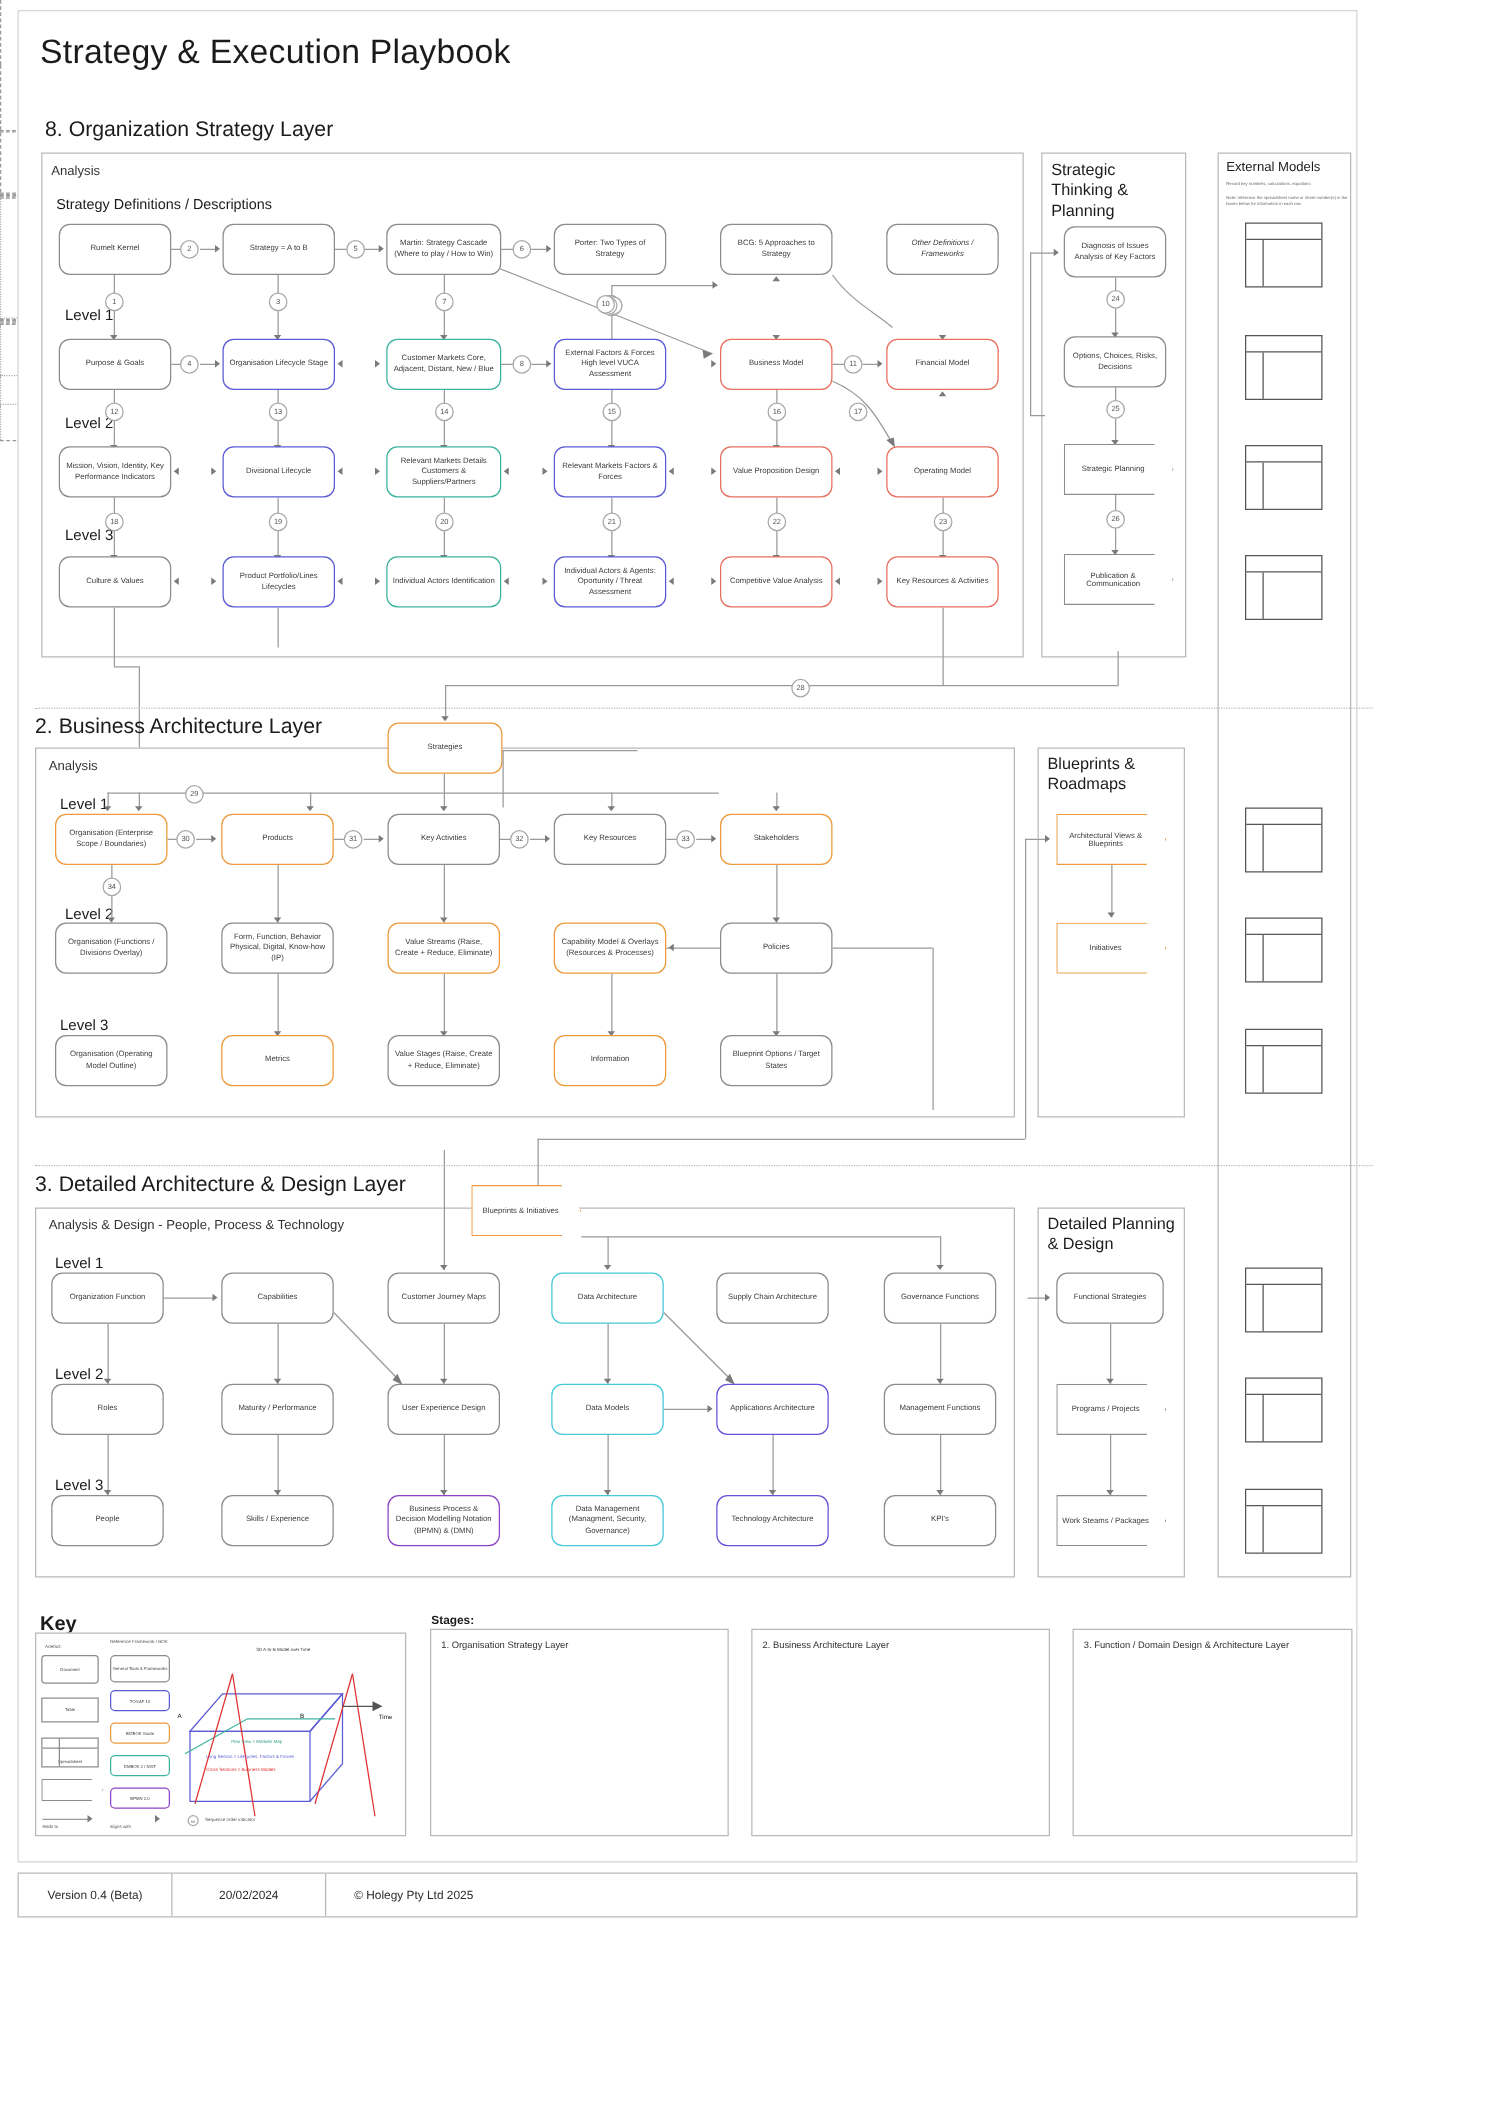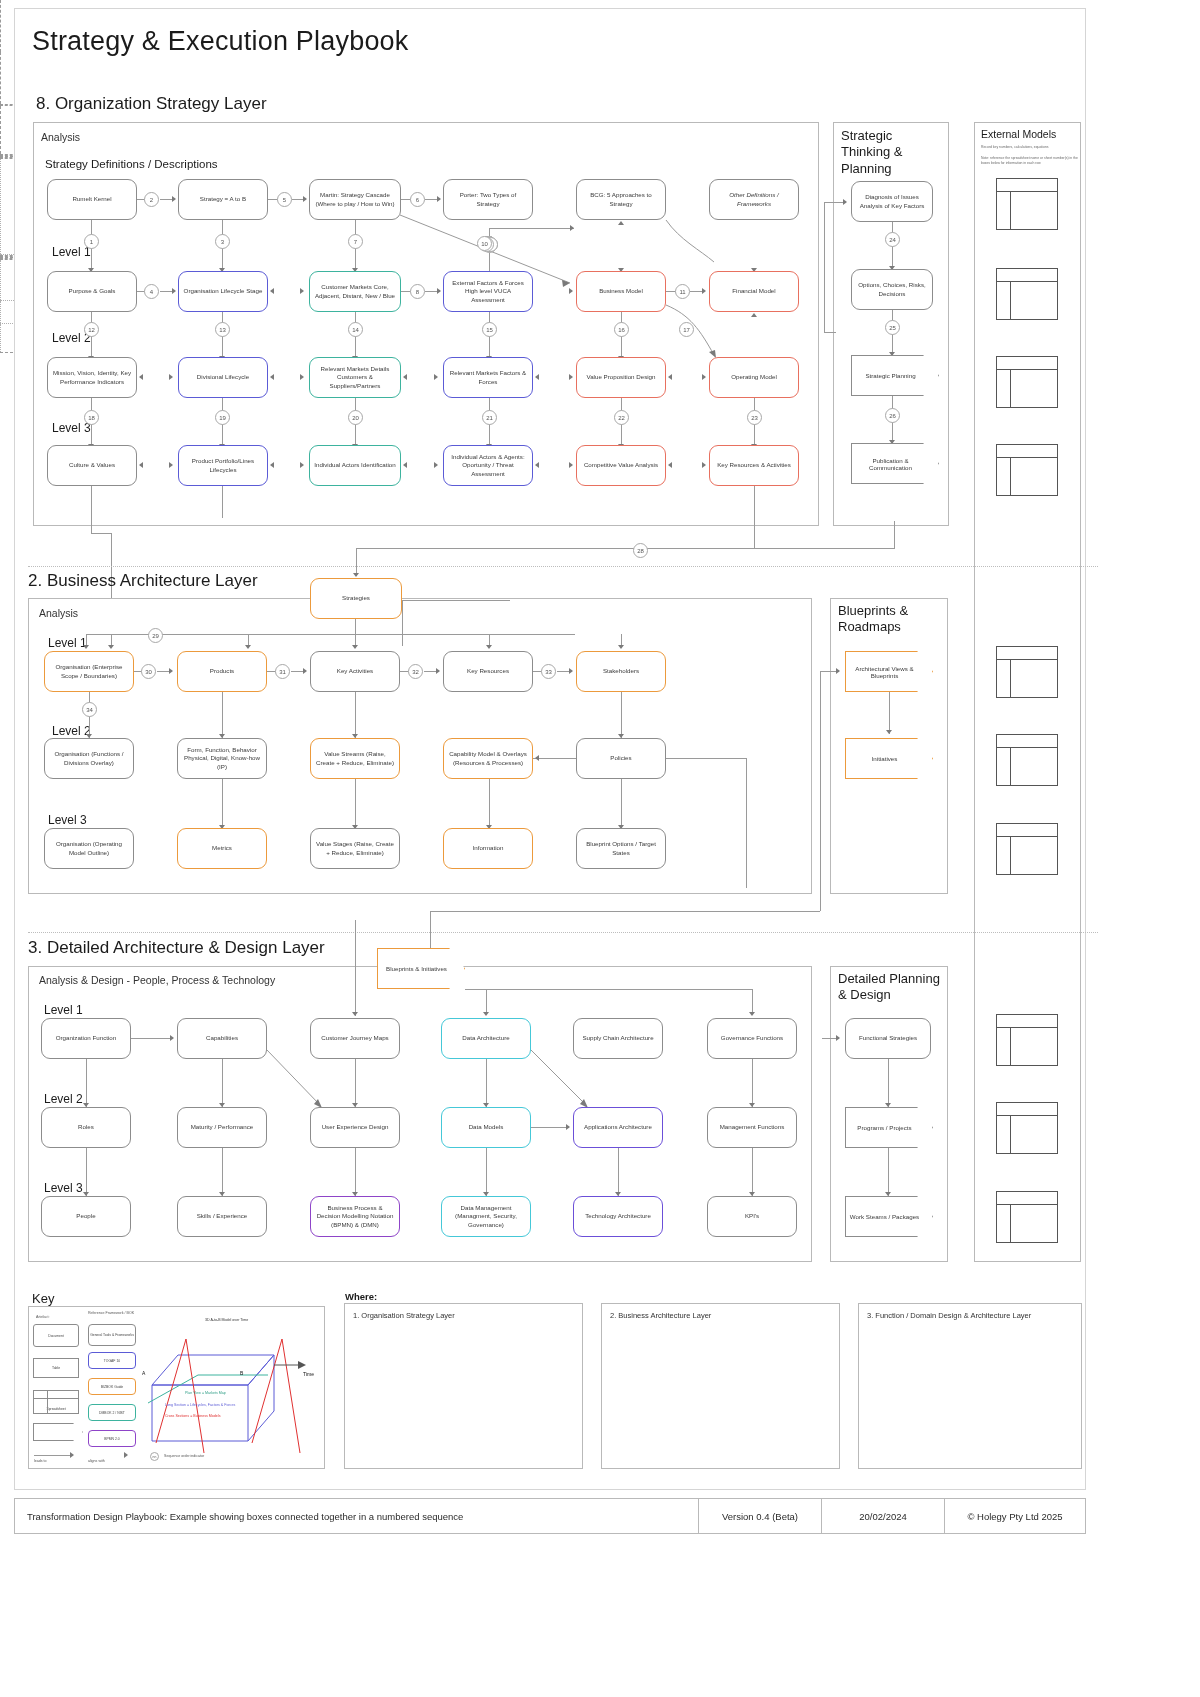--- a/index.html
+++ b/index.html
@@ -89,21 +89,21 @@
   .chev span{ position:relative; z-index:2; padding-right:9px; }
   
   .divider{ position:absolute; border-top:1px dotted #bdbdbd; height:0; }
   
   .nm-title{ position:absolute; font-size:10.5px; color:#1b1b1b; }
   .nm-note{ position:absolute; font-size:3.4px; color:#6a6a6a; line-height:1.5; width:100px;}
   .spreadsheet{ position:absolute; border:1px solid #555; background:#fff; }
   .spreadsheet .top{ position:absolute; left:0;right:0;top:0;height:26%;border-bottom:1px solid #555;}
   .spreadsheet .col{ position:absolute; left:22%; top:26%; bottom:0; width:1px; background:#555;}
   
-  .key-title{ position:absolute; font-size:13px; font-weight:normal; color:#1b1b1b; }
+  .key-title{ position:absolute; font-size:16px; font-weight:bold; color:#1b1b1b; }
   .notes-title{ position:absolute; font-size:9.5px; font-weight:bold; color:#1b1b1b; }
   .note-box{ position:absolute; border:1px solid #b9b9b9; background:#fff; }
   .note-box .nb-label{ position:absolute; left:8px; top:7px; font-size:7.5px; color:#333; }
   
   .footer{ position:absolute; left:14px; top:1498px; width:1072px; height:36px; border:1px solid #b9b9b9; display:flex; }
   .footer .cell{ display:flex; align-items:center; padding:0 12px; font-size:9.5px; color:#2b2b2b; border-right:1px solid #b9b9b9;}
   .footer .cell:last-child{border-right:none;}
   .footer .c1{ flex:1 1 auto; }
   .footer .c2{ width:123px; justify-content:center;}
   .footer .c3{ width:123px; justify-content:center;}
@@ -652,29 +652,28 @@
   <line x1="136" y1="40" x2="162" y2="40" stroke="#555" stroke-width="1"></line>
   <polygon points="168,40 160,36 160,44" fill="#555"></polygon>
 </svg>
 <div class="cube-lbl" style="left:142px; top:1370px; color:#111; font-size:5px;">A</div>
 <div class="cube-lbl" style="left:240px; top:1370px; color:#111; font-size:5px;">B</div>
 <div class="cube-lbl" style="left:303px; top:1371px; color:#111; font-size:5px;">Time</div>
 <div class="cube-lbl" style="left:185px; top:1391px; color:#2f9e86;">Plan View = Markets Map</div>
 <div class="cube-lbl" style="left:165px; top:1403px; color:#5b5bd6;">Long Section = Lifecycles, Factors &amp; Forces</div>
 <div class="cube-lbl" style="left:165px; top:1414px; color:#e03030;">Cross Sections = Business Models</div>
 
-<div class="notes-title" style="left:345px; top:1291px;">Where:</div>
+<div class="notes-title" style="left:345px; top:1291px;">Stages:</div>
 <div class="note-box" style="left:344px; top:1303px; width:239px; height:166px;">
   <div class="nb-label">1. Organisation Strategy Layer</div>
 </div>
 <div class="note-box" style="left:601px; top:1303px; width:239px; height:166px;">
   <div class="nb-label">2. Business Architecture Layer</div>
 </div>
 <div class="note-box" style="left:858px; top:1303px; width:224px; height:166px;">
   <div class="nb-label">3. Function / Domain Design &amp; Architecture Layer</div>
 </div>
 
 <div class="footer">
-  <div class="cell c1">Transformation Design Playbook: Example showing boxes connected together in a numbered sequence</div>
   <div class="cell c2">Version 0.4 (Beta)</div>
   <div class="cell c3">20/02/2024</div>
   <div class="cell c4">© Holegy Pty Ltd 2025</div>
 </div>
 
 </body></html>

